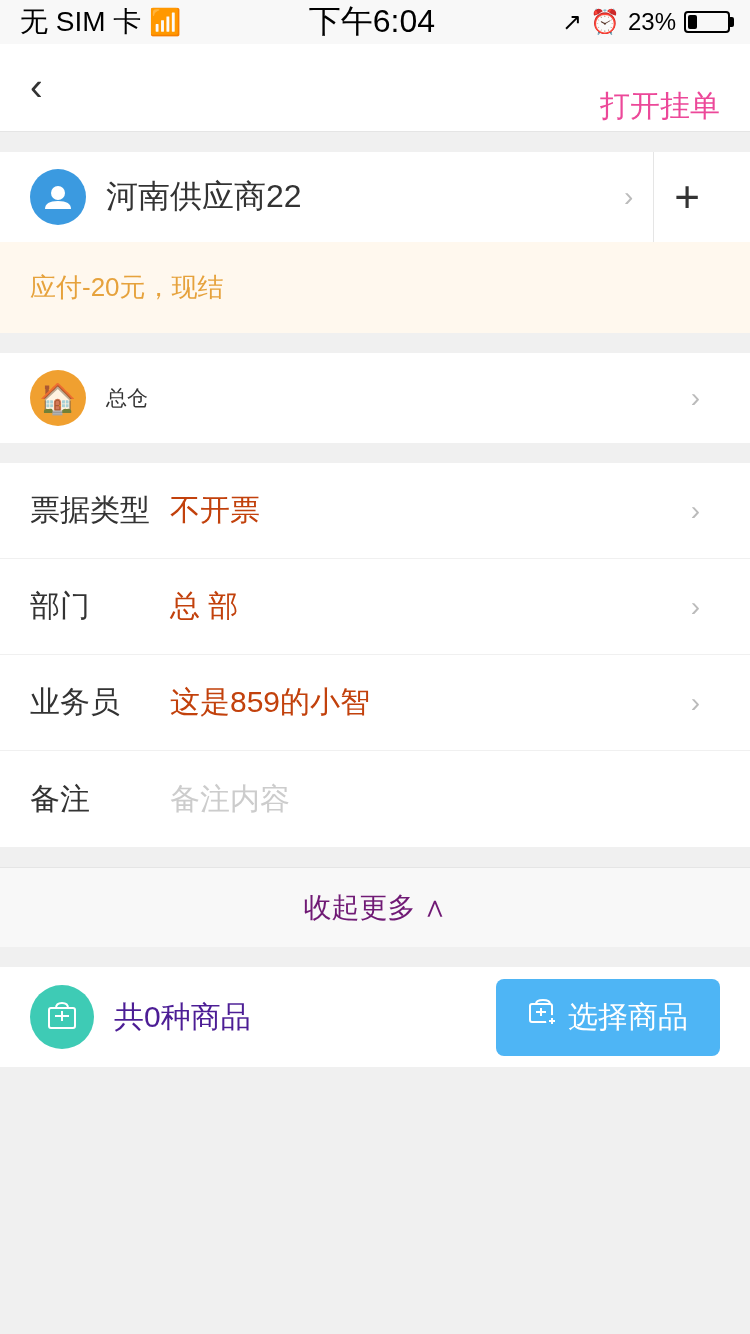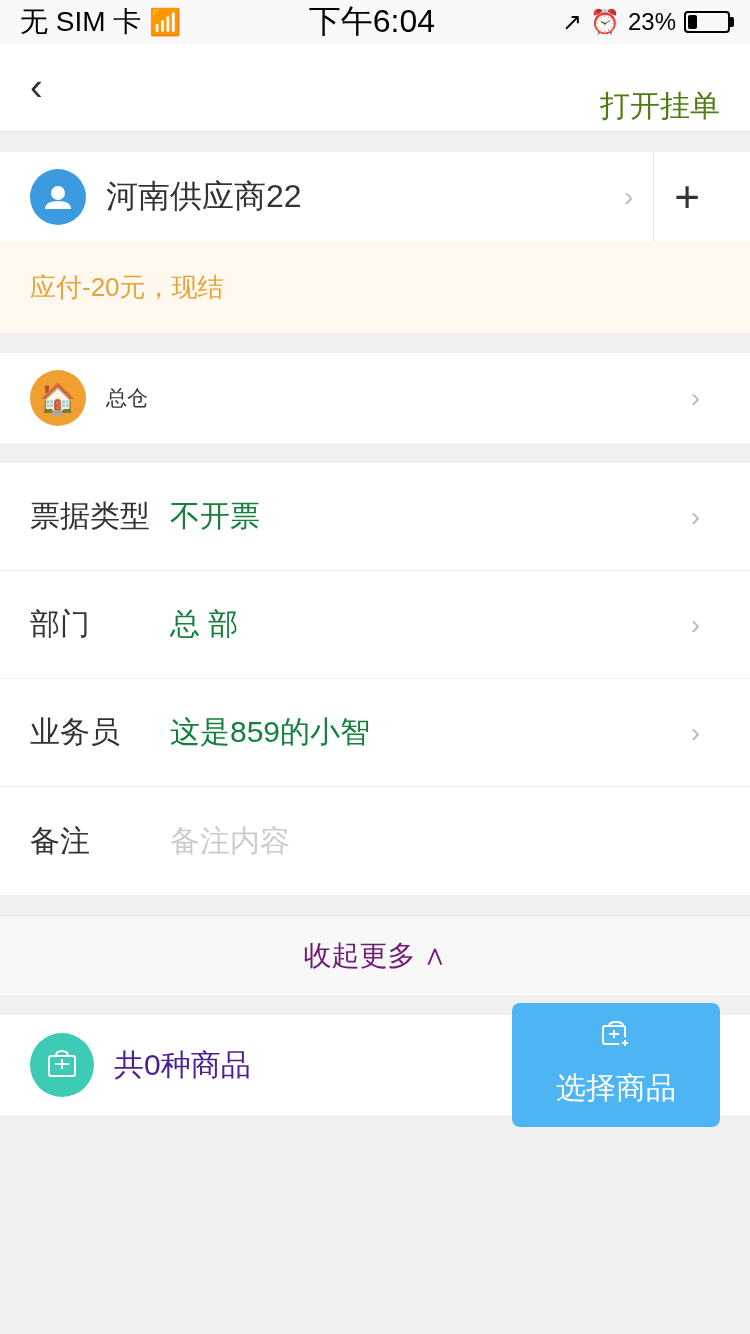--- a/index.html
+++ b/index.html
@@ -92,21 +92,21 @@
       color: #333;
       cursor: pointer;
     }
     .nav-title {
       font-size: 36px;
       font-weight: 500;
       color: #333;
     }
     .nav-action {
       font-size: 30px;
-      color: #4d7c0f;
+      color: #ec4899;
       cursor: pointer;
       margin-top: 37px;
     }
 
     
     .section-divider {
       height: 20px;
       background: #f0f0f0;
     }
 
@@ -193,36 +193,36 @@
     }
 
     
     .form-section {
       background: #fff;
       margin-top: 20px;
     }
     .form-row {
       display: flex;
       align-items: center;
-      height: 108px;
+      height: 96px;
       padding: 0 30px;
       border-bottom: 1px solid #f0f0f0;
     }
     .form-row:last-child {
       border-bottom: none;
     }
     .form-label {
       font-size: 30px;
       color: #333;
       width: 120px;
       flex-shrink: 0;
     }
     .form-value {
       font-size: 30px;
-      color: #15803d;
+      color: #c2410c;
       flex: 1;
       padding-left: 20px;
     }
     .form-value.placeholder {
       color: #ccc;
     }
 
     
     .collapse-bar {
       background: #f8f8f8;
@@ -263,28 +263,27 @@
     }
     .product-count {
       font-size: 30px;
       color: #4c1d95;
       flex: 1;
     }
     .select-btn {
       background: #4eb5f5;
       color: #fff;
       font-size: 30px;
-      padding: 18px 44px;
+      padding: 18px 32px;
       border-radius: 8px;
       cursor: pointer;
       display: flex;
       align-items: center;
       gap: 10px;
       white-space: nowrap;
-      flex-direction: column;
     }
     .select-icon {
       font-size: 30px;
     }
 
     .remaining-space {
       background: #f0f0f0;
       flex: 1;
       min-height: 300px;
     }

